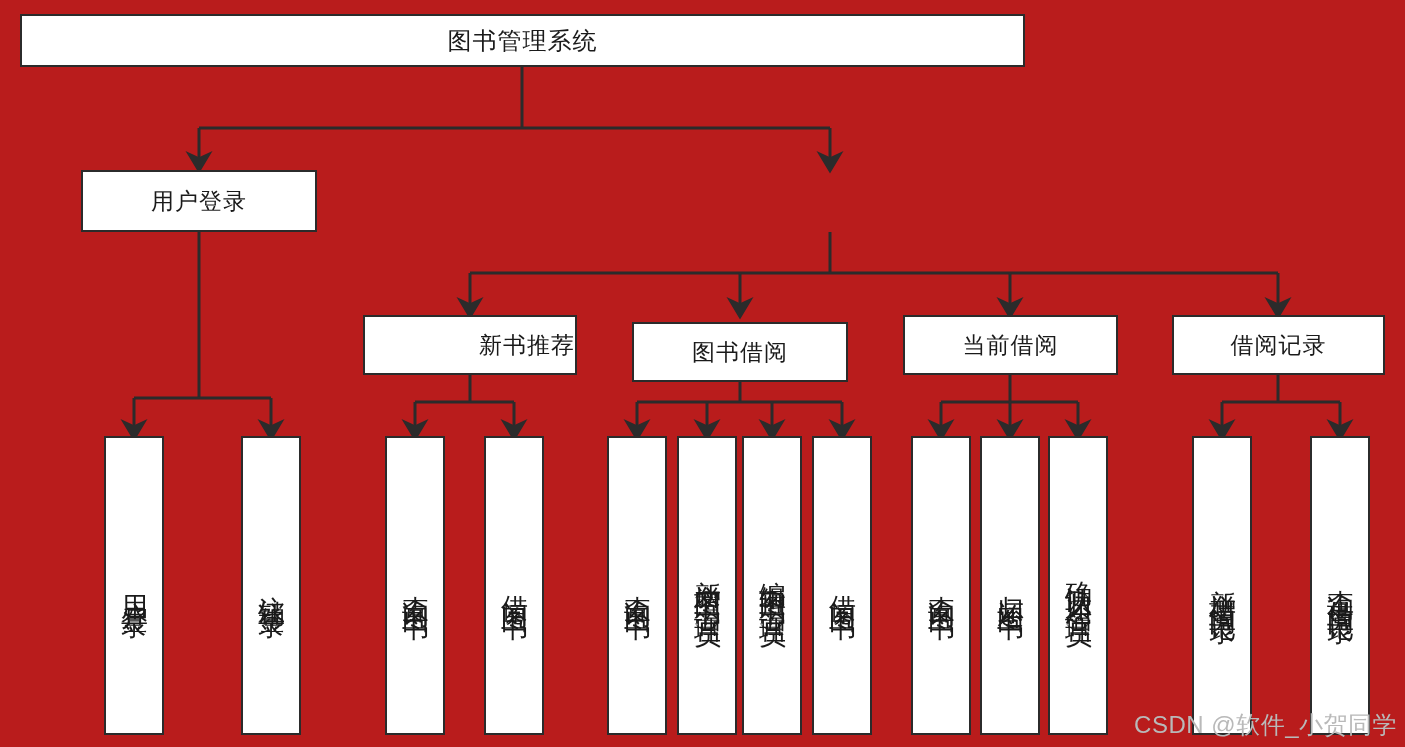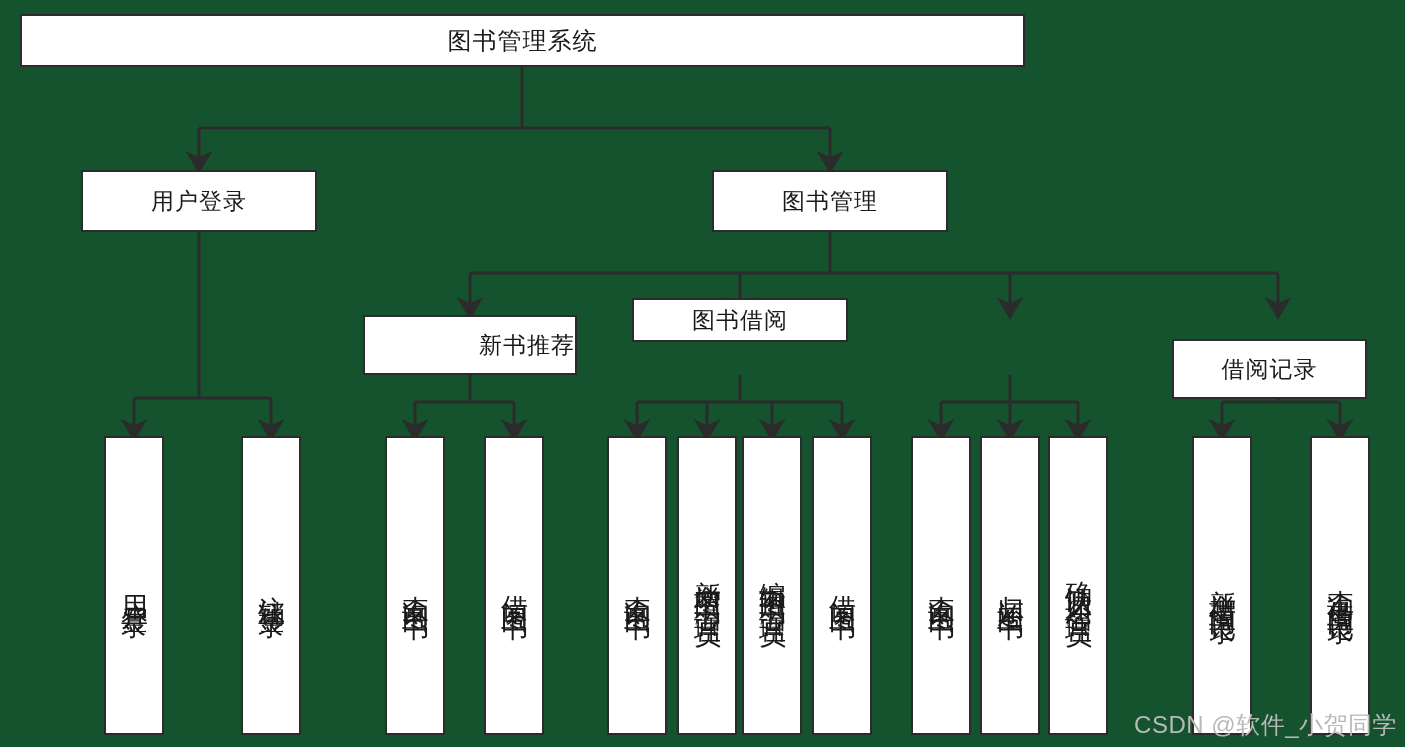--- a/index.html
+++ b/index.html
@@ -7,21 +7,21 @@
     padding: 0;
     background: #ffffff;
   }
   body {
     font-family: "Liberation Sans", "DejaVu Sans", sans-serif;
   }
   #canvas {
     position: relative;
     width: 1405px;
     height: 747px;
-    background: #14532d;
+    background: #b91c1c;
     overflow: hidden;
   }
   svg#edges {
     position: absolute;
     left: 0;
     top: 0;
     width: 1405px;
     height: 747px;
     pointer-events: none;
   }
@@ -130,31 +130,31 @@
     </g>
   </svg>
 
   <div class="node h root" style="left:20px; top:14px; width:1005px; height:53px;">
     <span class="label">图书管理系统</span>
   </div>
 
   <div class="node h" style="left:81px; top:170px; width:236px; height:62px;">
     <span class="label">用户登录</span>
   </div>
-  <div class="node h" style="left:712px; top:170px; width:236px; height:62px;">
-    <span class="label">图书管理</span>
-  </div>
 
   <div class="node h" style="left:363px; top:315px; width:214px; height:60px;justify-content:flex-end;">
     <span class="label">新书推荐</span>
   </div>
-  <div class="node h" style="left:632px; top:298px; width:216px; height:44px;">
+  <div class="node h" style="left:632px; top:322px; width:216px; height:60px;">
     <span class="label">图书借阅</span>
   </div>
-  <div class="node h" style="left:1172px; top:315px; width:195px; height:60px;margin-top:24px;">
+  <div class="node h" style="left:903px; top:315px; width:215px; height:60px;">
+    <span class="label">当前借阅</span>
+  </div>
+  <div class="node h" style="left:1172px; top:315px; width:213px; height:60px;">
     <span class="label">借阅记录</span>
   </div>
 
   <div class="node v" style="left:104px; top:436px; width:60px; height:299px;">
     <span class="label">用户登录</span>
   </div>
   <div class="node v" style="left:241px; top:436px; width:60px; height:299px;">
     <span class="label">注销登录</span>
   </div>
 

